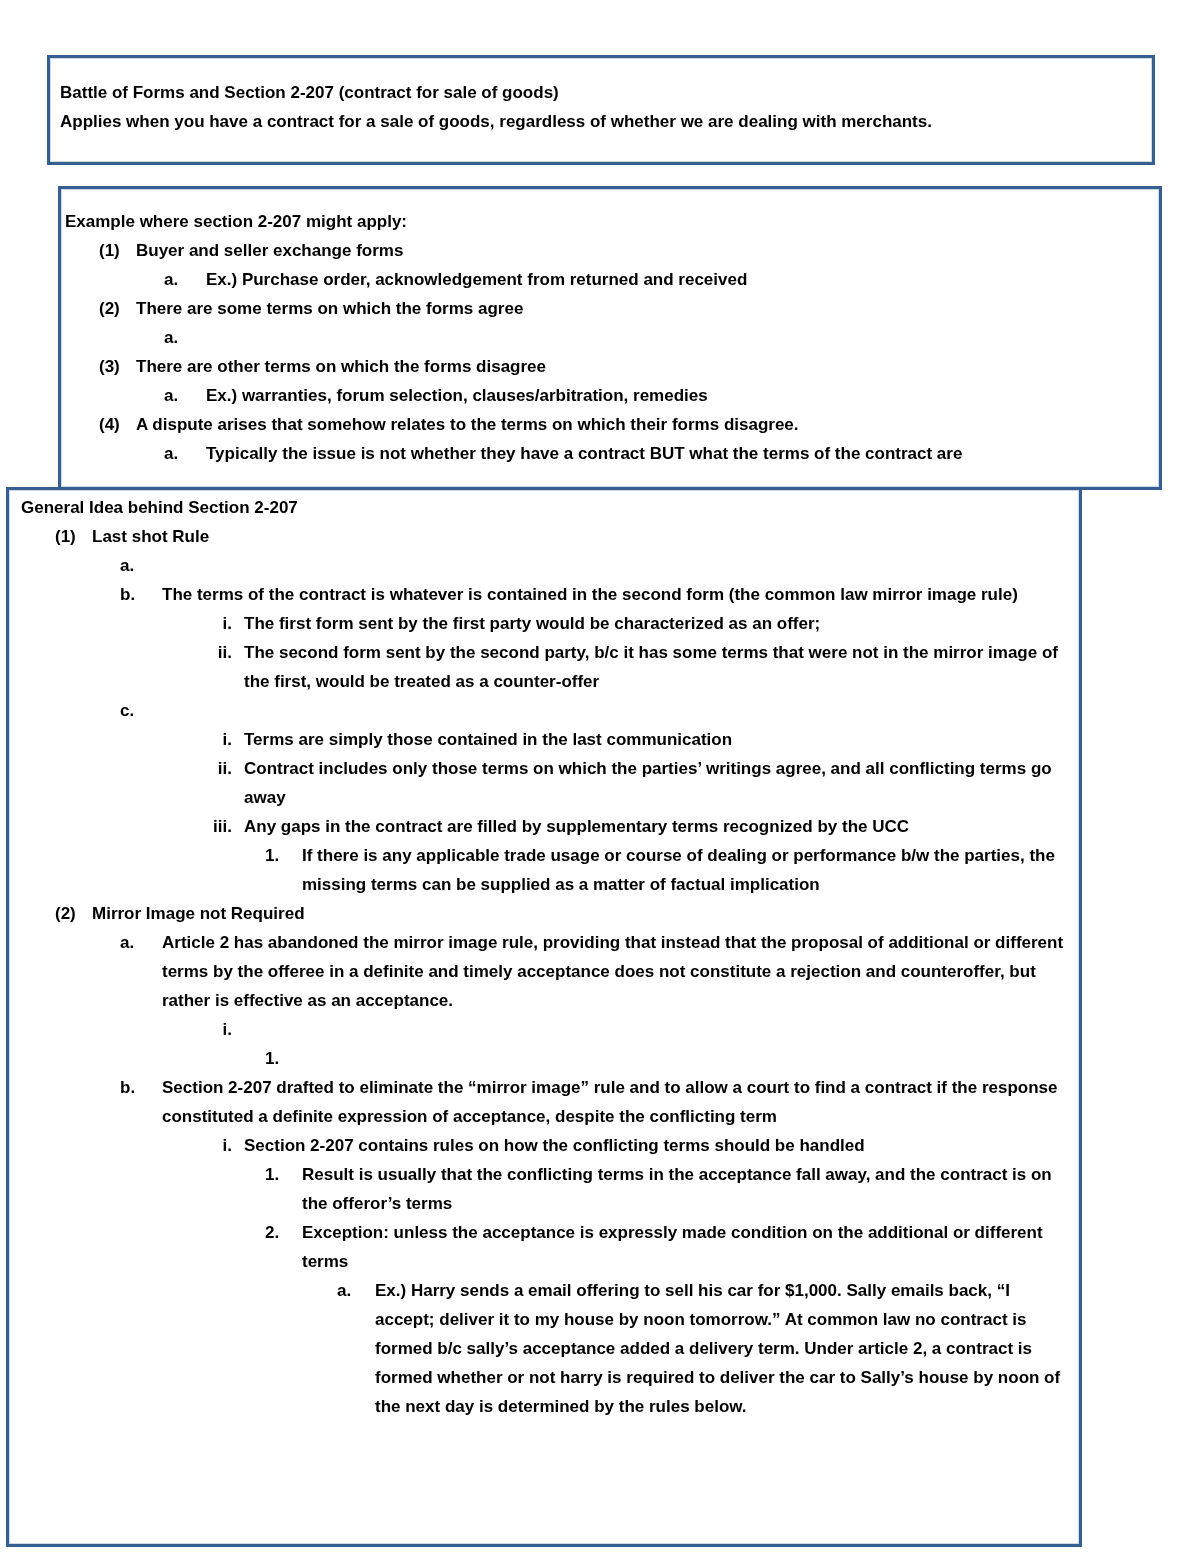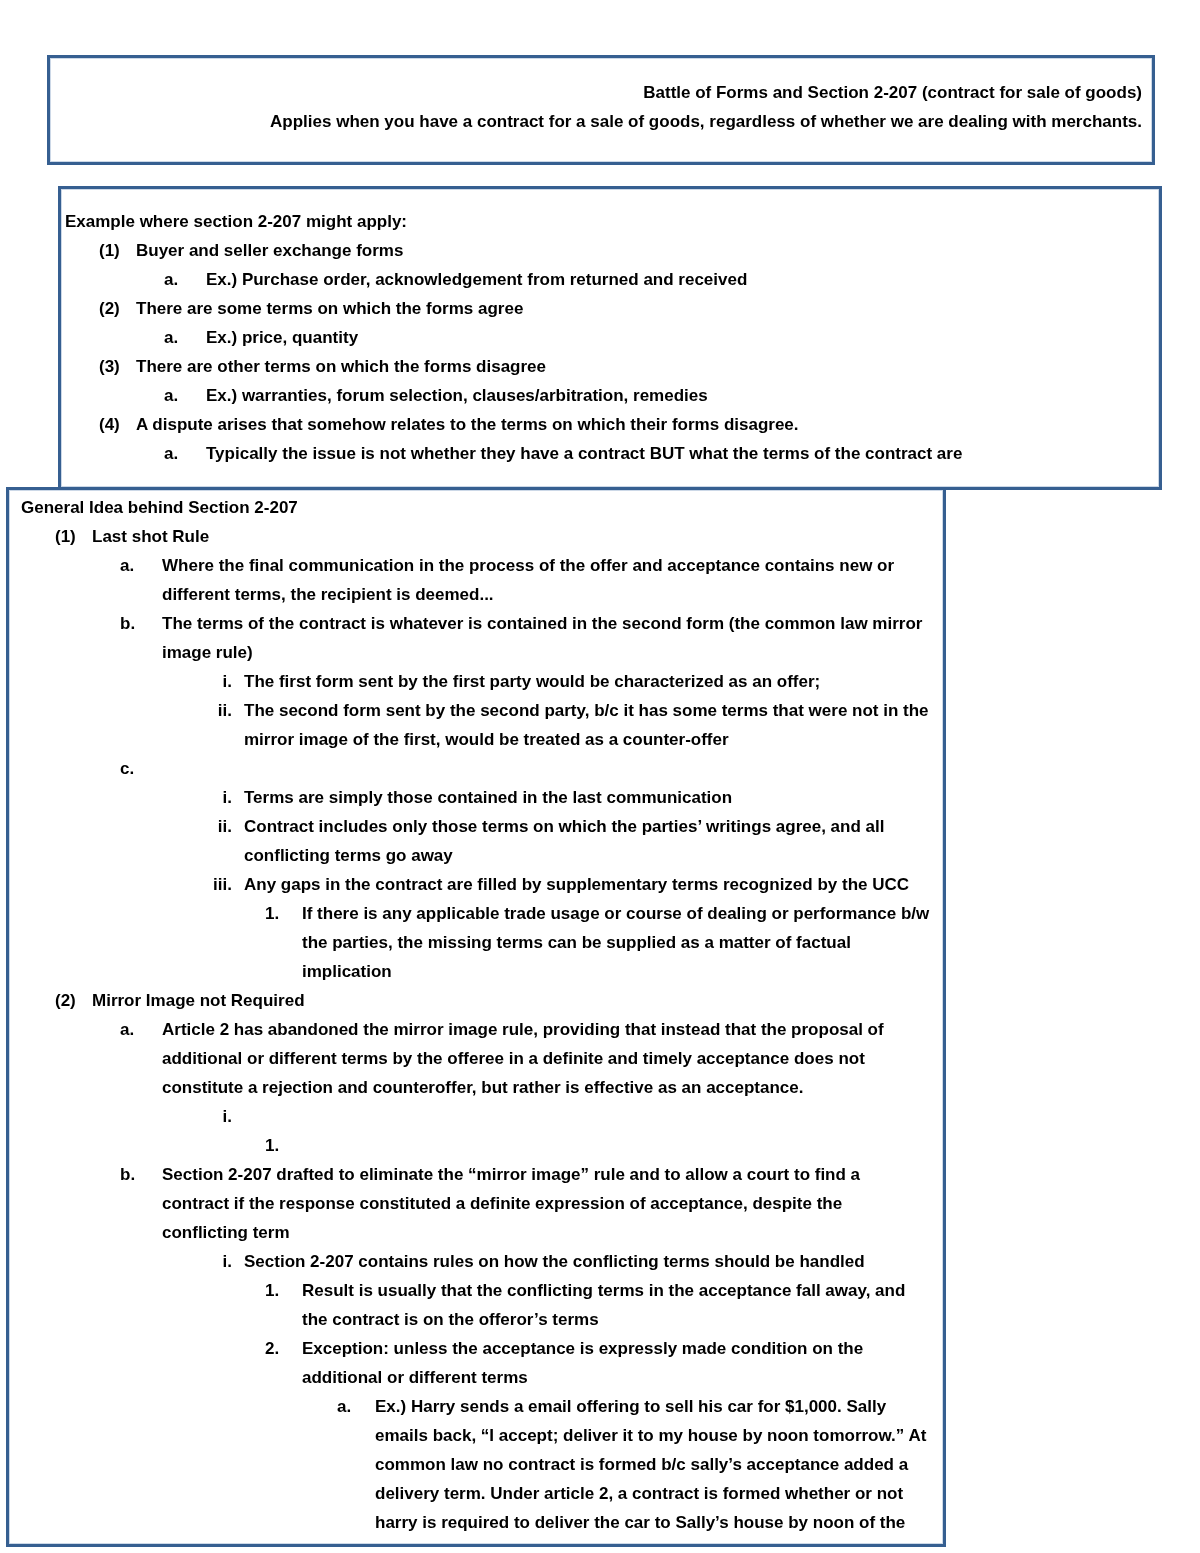--- a/index.html
+++ b/index.html
@@ -21,29 +21,29 @@
     box-sizing: border-box;
     border: 3px solid var(--border-color, #365f91);
     background: #ffffff;
     box-shadow: inset 1px 1px 0 rgba(199,212,228,.9), inset -1px -1px 0 rgba(199,212,228,.9);
     font-size: 17px;
     line-height: 29px;
     overflow: hidden;
   }
   #title-box {
     left: 47px; top: 55px; width: 1108px; height: 110px;
-    text-align: right;
+    text-align: left;
     padding: 20px 10px 0 10px;
   }
   #example-box {
     left: 58px; top: 186px; width: 1104px; height: 304px;
     padding: 18px 12px 0 4px;
   }
   #general-box {
-    left: 6px; top: 487px; width: 940px; height: 1060px;
+    left: 6px; top: 487px; width: 1076px; height: 1060px;
     padding: 3px 13px 0 12px;
   }
   .row { display: flex; align-items: flex-start; }
   .row .m { flex: none; }
   .row .t { flex: 1 1 auto; min-width: 0; }
   .l0 { padding-left: 0; }
   .l1 { padding-left: 34px; }  .l1 .m { width: 37px; }
   .l2 { padding-left: 99px; }  .l2 .m { width: 42px; }
   .l3 { padding-left: 166px; } .l3 .m { width: 45px; text-align: right; margin-right: 12px; }
   .l4 { padding-left: 244px; } .l4 .m { width: 37px; }
@@ -69,21 +69,20 @@
       <div class="row l2">
         <span class="m">a.</span>
         <span class="t">Ex.) Purchase order, acknowledgement from returned and received</span>
       </div>
       <div class="row l1">
         <span class="m">(2)</span>
         <span class="t">There are some terms on which the forms agree</span>
       </div>
       <div class="row l2">
         <span class="m">a.</span>
-        <span class="t">Ex.) price, quantity</span>
       </div>
       <div class="row l1">
         <span class="m">(3)</span>
         <span class="t">There are other terms on which the forms disagree</span>
       </div>
       <div class="row l2">
         <span class="m">a.</span>
         <span class="t">Ex.) warranties, forum selection, clauses/arbitration, remedies</span>
       </div>
       <div class="row l1">
@@ -101,21 +100,20 @@
   <div class="row l0">
     <span class="t">General Idea behind Section 2-207</span>
   </div>
   <div>
       <div class="row l1">
         <span class="m">(1)</span>
         <span class="t">Last shot Rule</span>
       </div>
       <div class="row l2">
         <span class="m">a.</span>
-        <span class="t">Where the final communication in the process of the offer and acceptance contains new or different terms, the recipient is deemed...</span>
       </div>
       <div class="row l2">
         <span class="m">b.</span>
         <span class="t">The terms of the contract is whatever is contained in the second form (the common law mirror image rule)</span>
       </div>
       <div class="row l3">
         <span class="m">i.</span>
         <span class="t">The first form sent by the first party would be characterized as an offer;</span>
       </div>
       <div class="row l3">

